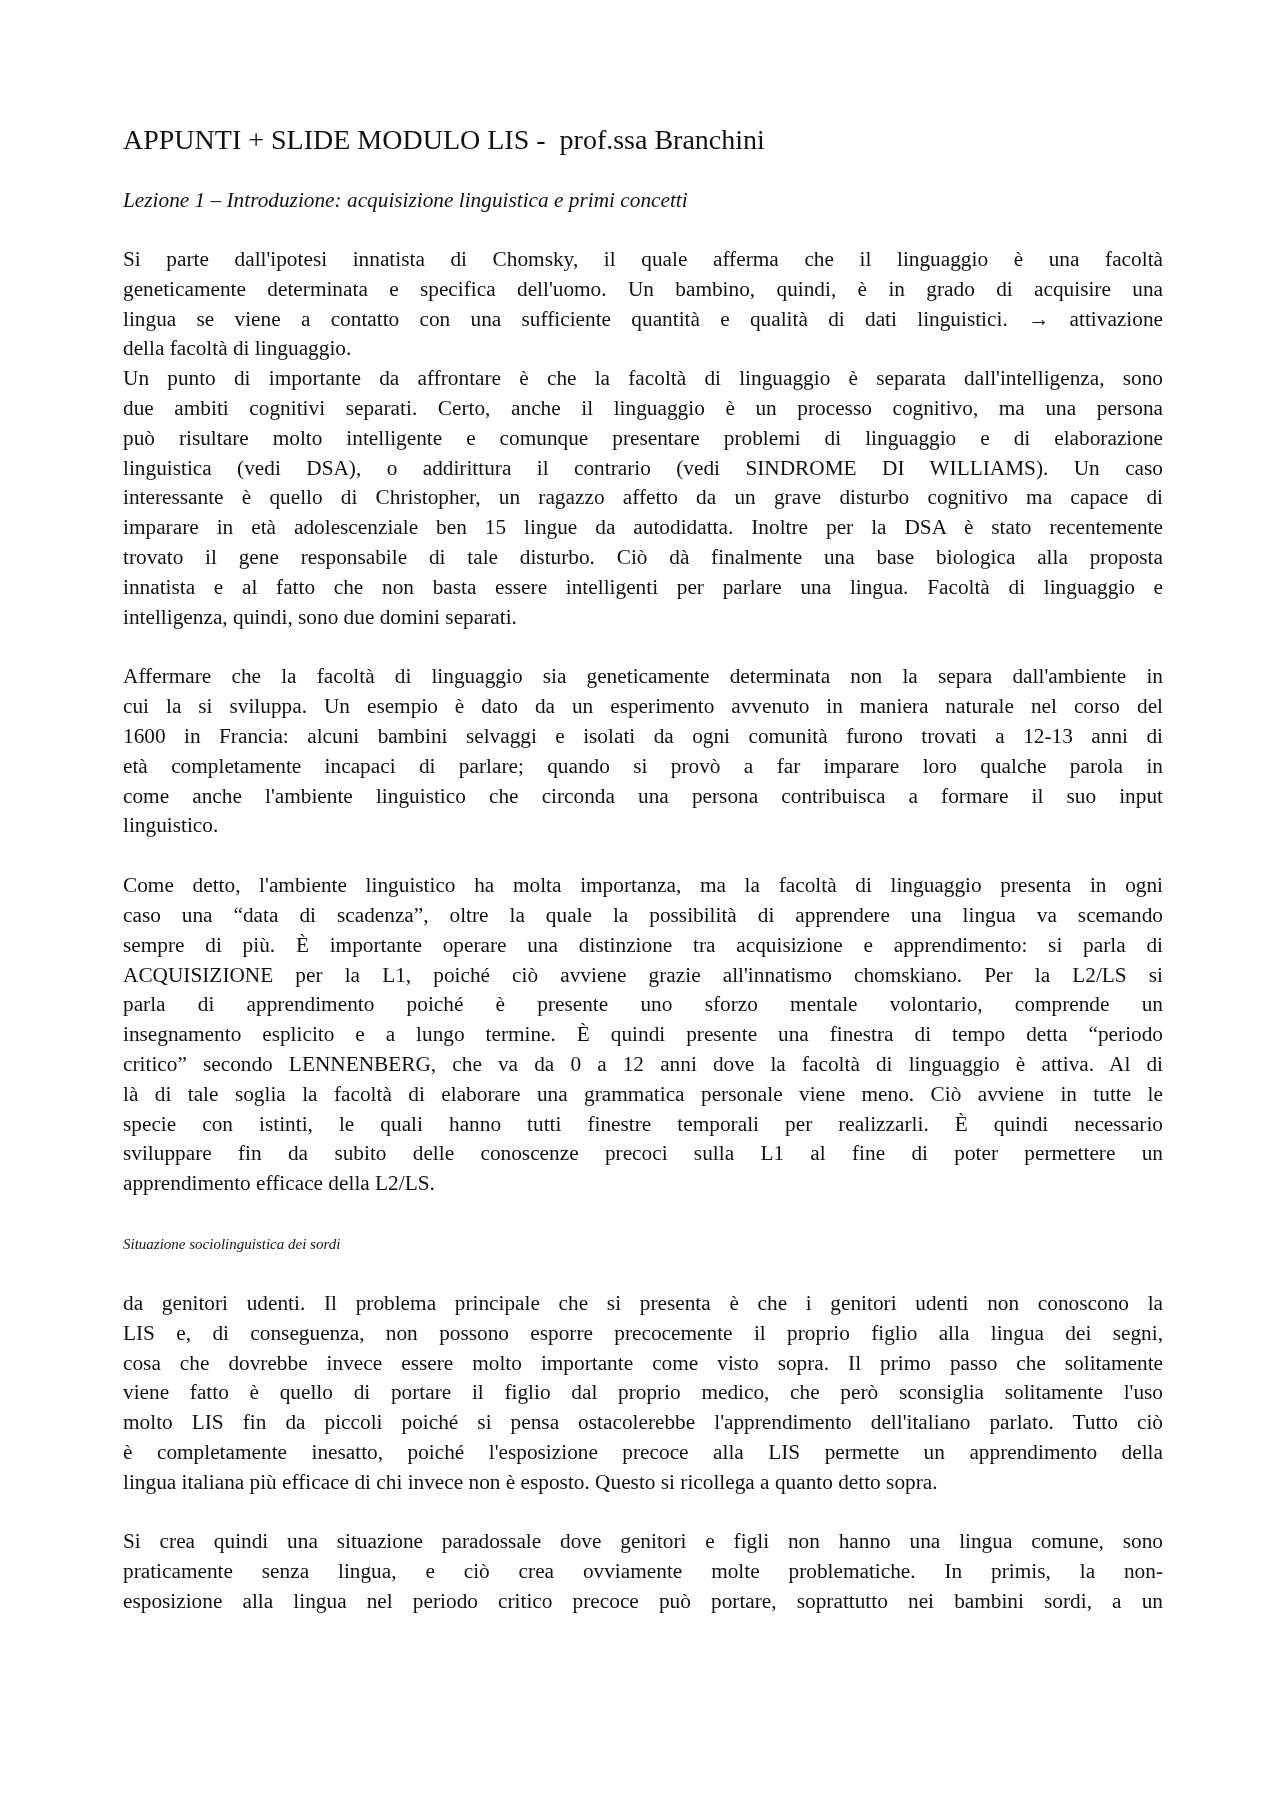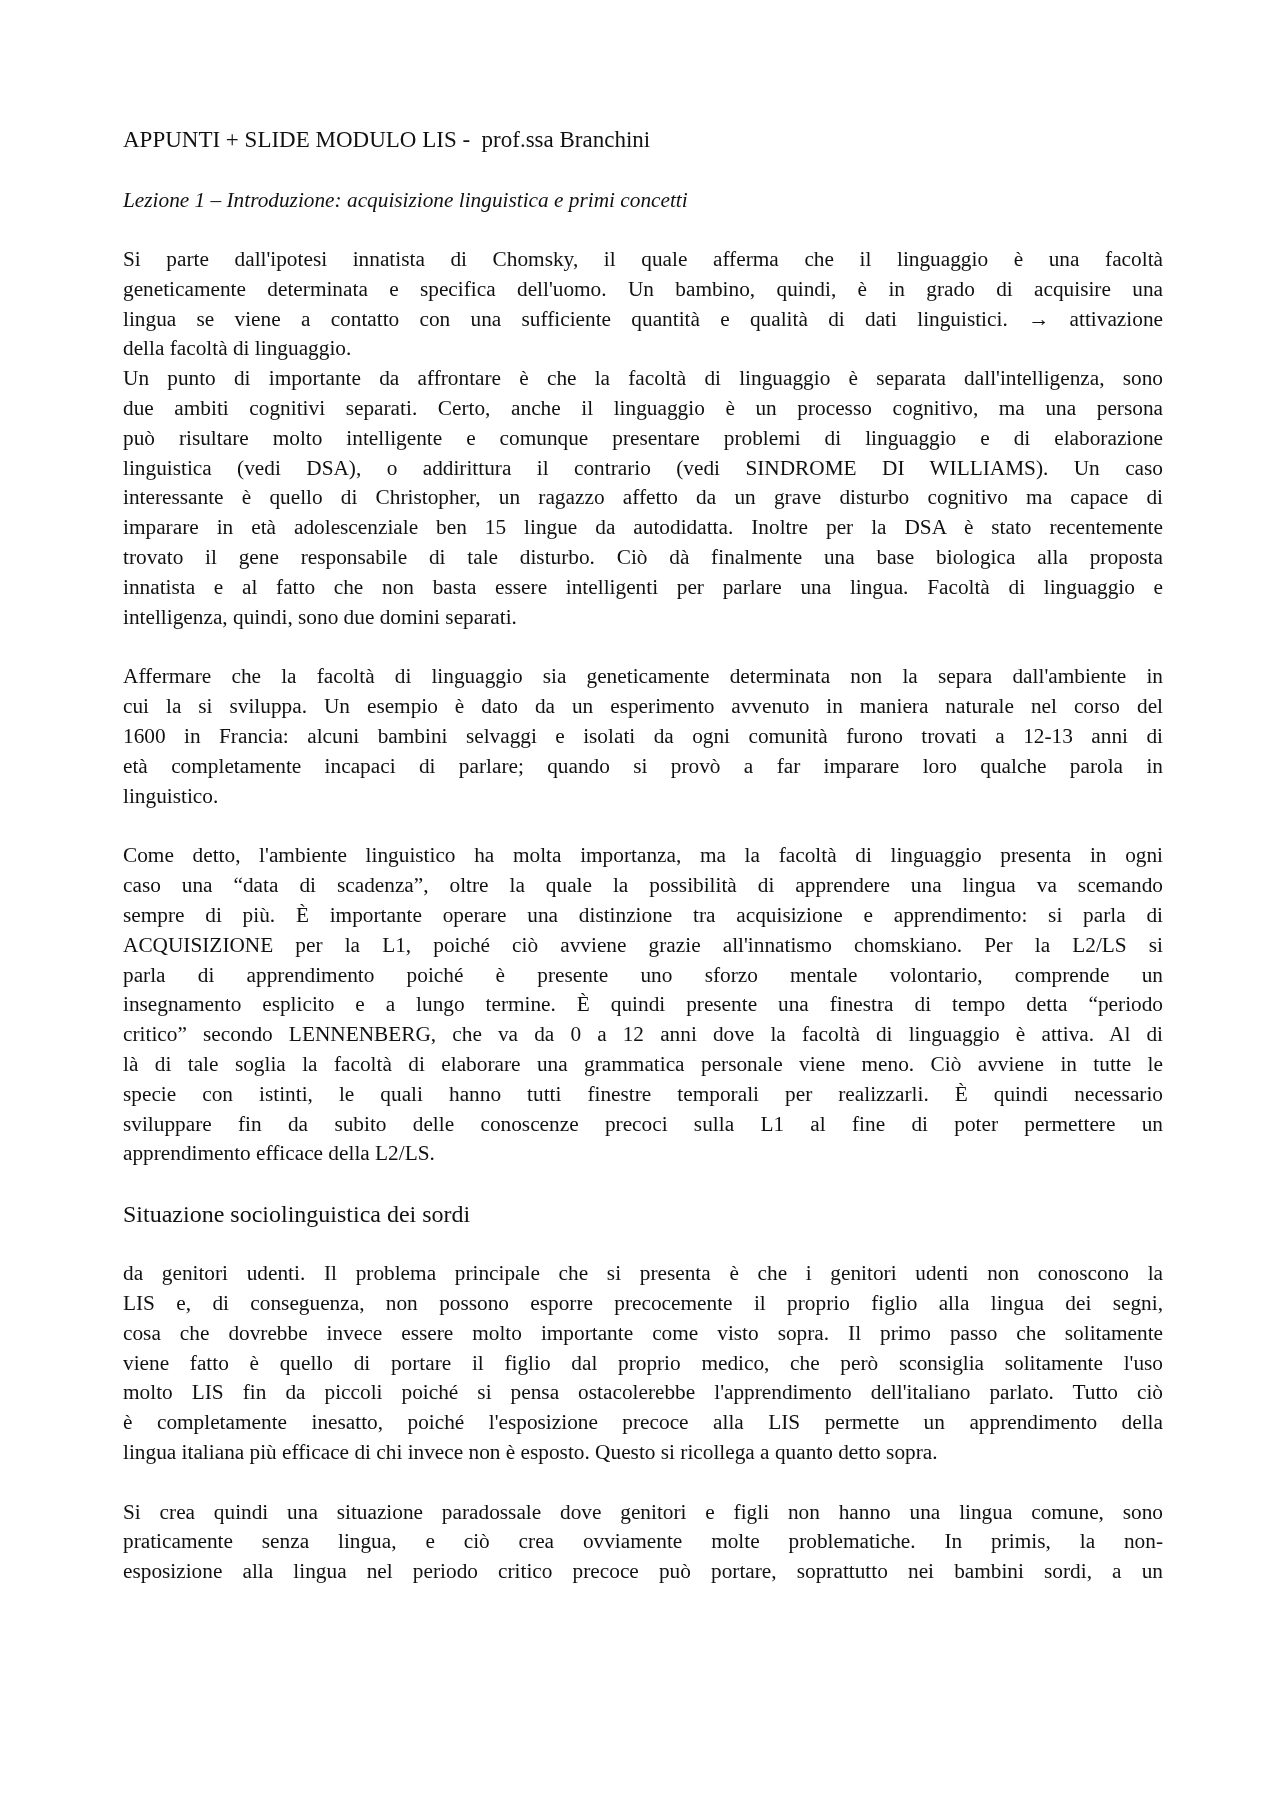--- a/index.html
+++ b/index.html
@@ -15,21 +15,21 @@
     font-family: "Liberation Serif", "DejaVu Serif", serif;
     color: #111111;
   }
   .page {
     position: absolute;
     left: 123px;
     top: 125px;
     width: 1040px;
   }
   .title {
-    font-size: 23px;
+    font-size: 28px;
     line-height: 30px;
     margin: 0;
     white-space: pre;
   }
   .subtitle {
     font-size: 21.3px;
     line-height: 30px;
     font-style: italic;
     margin: 30px 0 0 0;
   }
@@ -46,22 +46,23 @@
     display: block;
     text-align: justify;
     text-align-last: justify;
     white-space: nowrap;
     word-spacing: 0;
   }
   .para .ln.last {
     text-align-last: left;
   }
   .section-title {
-    font-size: 24px;
+    font-size: 15px;
     line-height: 30px;
+    font-style: italic;
     margin: 30px 0 16px 0;
   }
 </style>
 </head>
 <body>
 
 <div class="page">
   <p class="title">APPUNTI + SLIDE MODULO LIS -  prof.ssa Branchini</p>
   <p class="subtitle">Lezione 1 – Introduzione: acquisizione linguistica e primi concetti</p>
 
@@ -82,20 +83,21 @@
     <span class="ln">trovato il gene responsabile di tale disturbo. Ciò dà finalmente una base biologica alla proposta</span>
     <span class="ln">innatista e al fatto che non basta essere intelligenti per parlare una lingua. Facoltà di linguaggio e</span>
     <span class="ln last">intelligenza, quindi, sono due domini separati.</span>
   </div>
 
   <div class="para">
     <span class="ln">Affermare che la facoltà di linguaggio sia geneticamente determinata non la separa dall'ambiente in</span>
     <span class="ln">cui la si sviluppa. Un esempio è dato da un esperimento avvenuto in maniera naturale nel corso del</span>
     <span class="ln">1600 in Francia: alcuni bambini selvaggi e isolati da ogni comunità furono trovati a 12-13 anni di</span>
     <span class="ln">età completamente incapaci di parlare; quando si provò a far imparare loro qualche parola in</span>
+    <span class="ln">come anche l'ambiente linguistico che circonda una persona contribuisca a formare il suo input</span>
     <span class="ln last">linguistico.</span>
   </div>
 
   <div class="para">
     <span class="ln">Come detto, l'ambiente linguistico ha molta importanza, ma la facoltà di linguaggio presenta in ogni</span>
     <span class="ln">caso una “data di scadenza”, oltre la quale la possibilità di apprendere una lingua va scemando</span>
     <span class="ln">sempre di più. È importante operare una distinzione tra acquisizione e apprendimento: si parla di</span>
     <span class="ln">ACQUISIZIONE per la L1, poiché ciò avviene grazie all'innatismo chomskiano. Per la L2/LS si</span>
     <span class="ln">parla di apprendimento poiché è presente uno sforzo mentale volontario, comprende un</span>
     <span class="ln">insegnamento esplicito e a lungo termine. È quindi presente una finestra di tempo detta “periodo</span>

